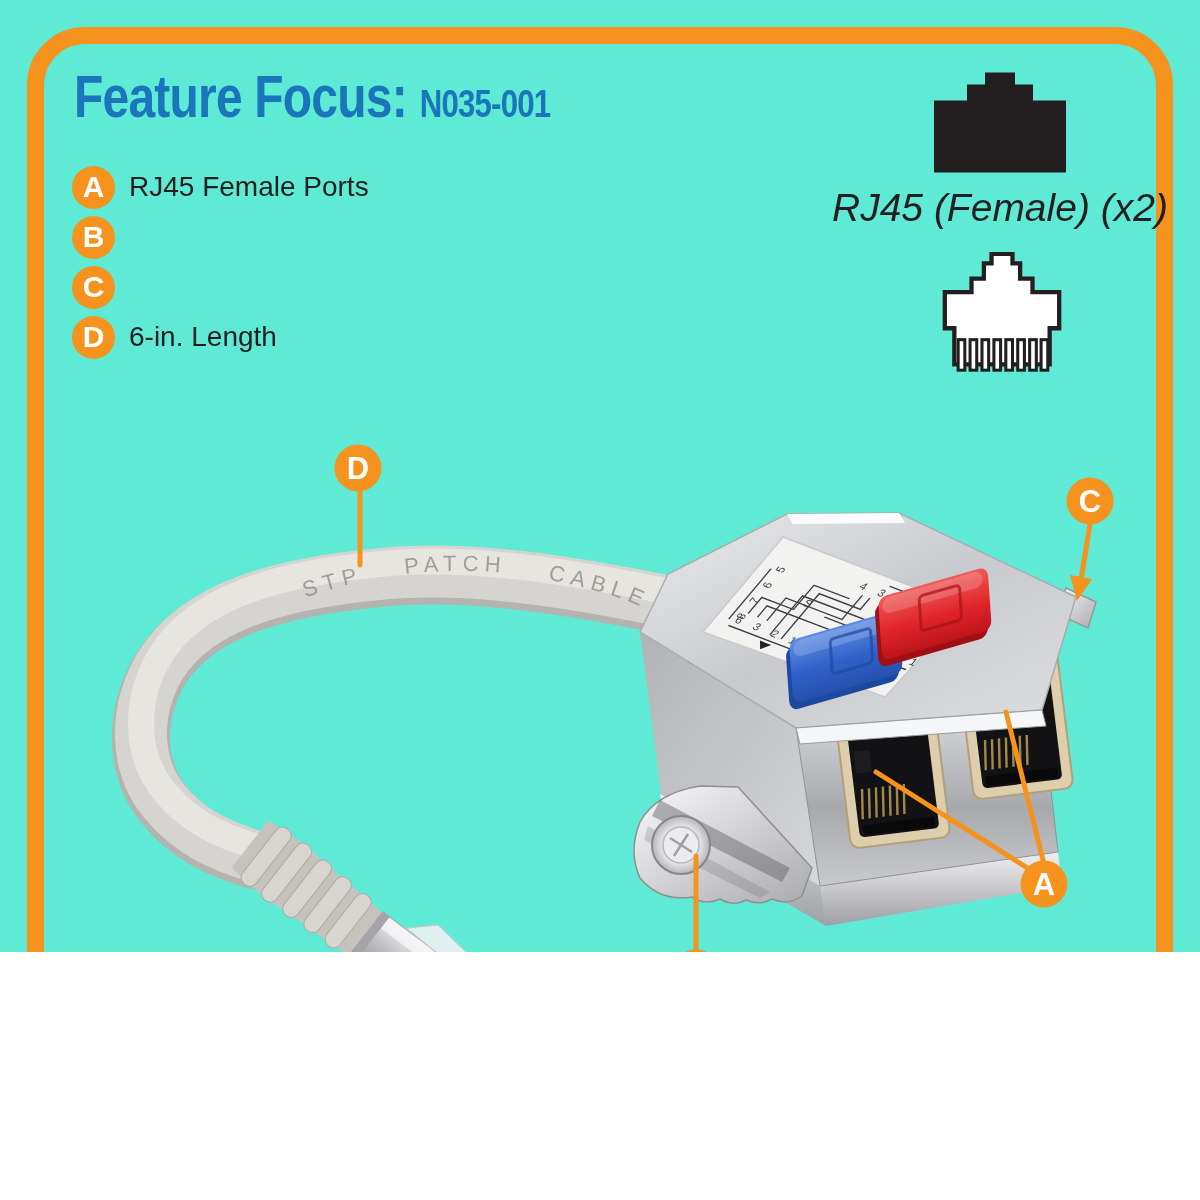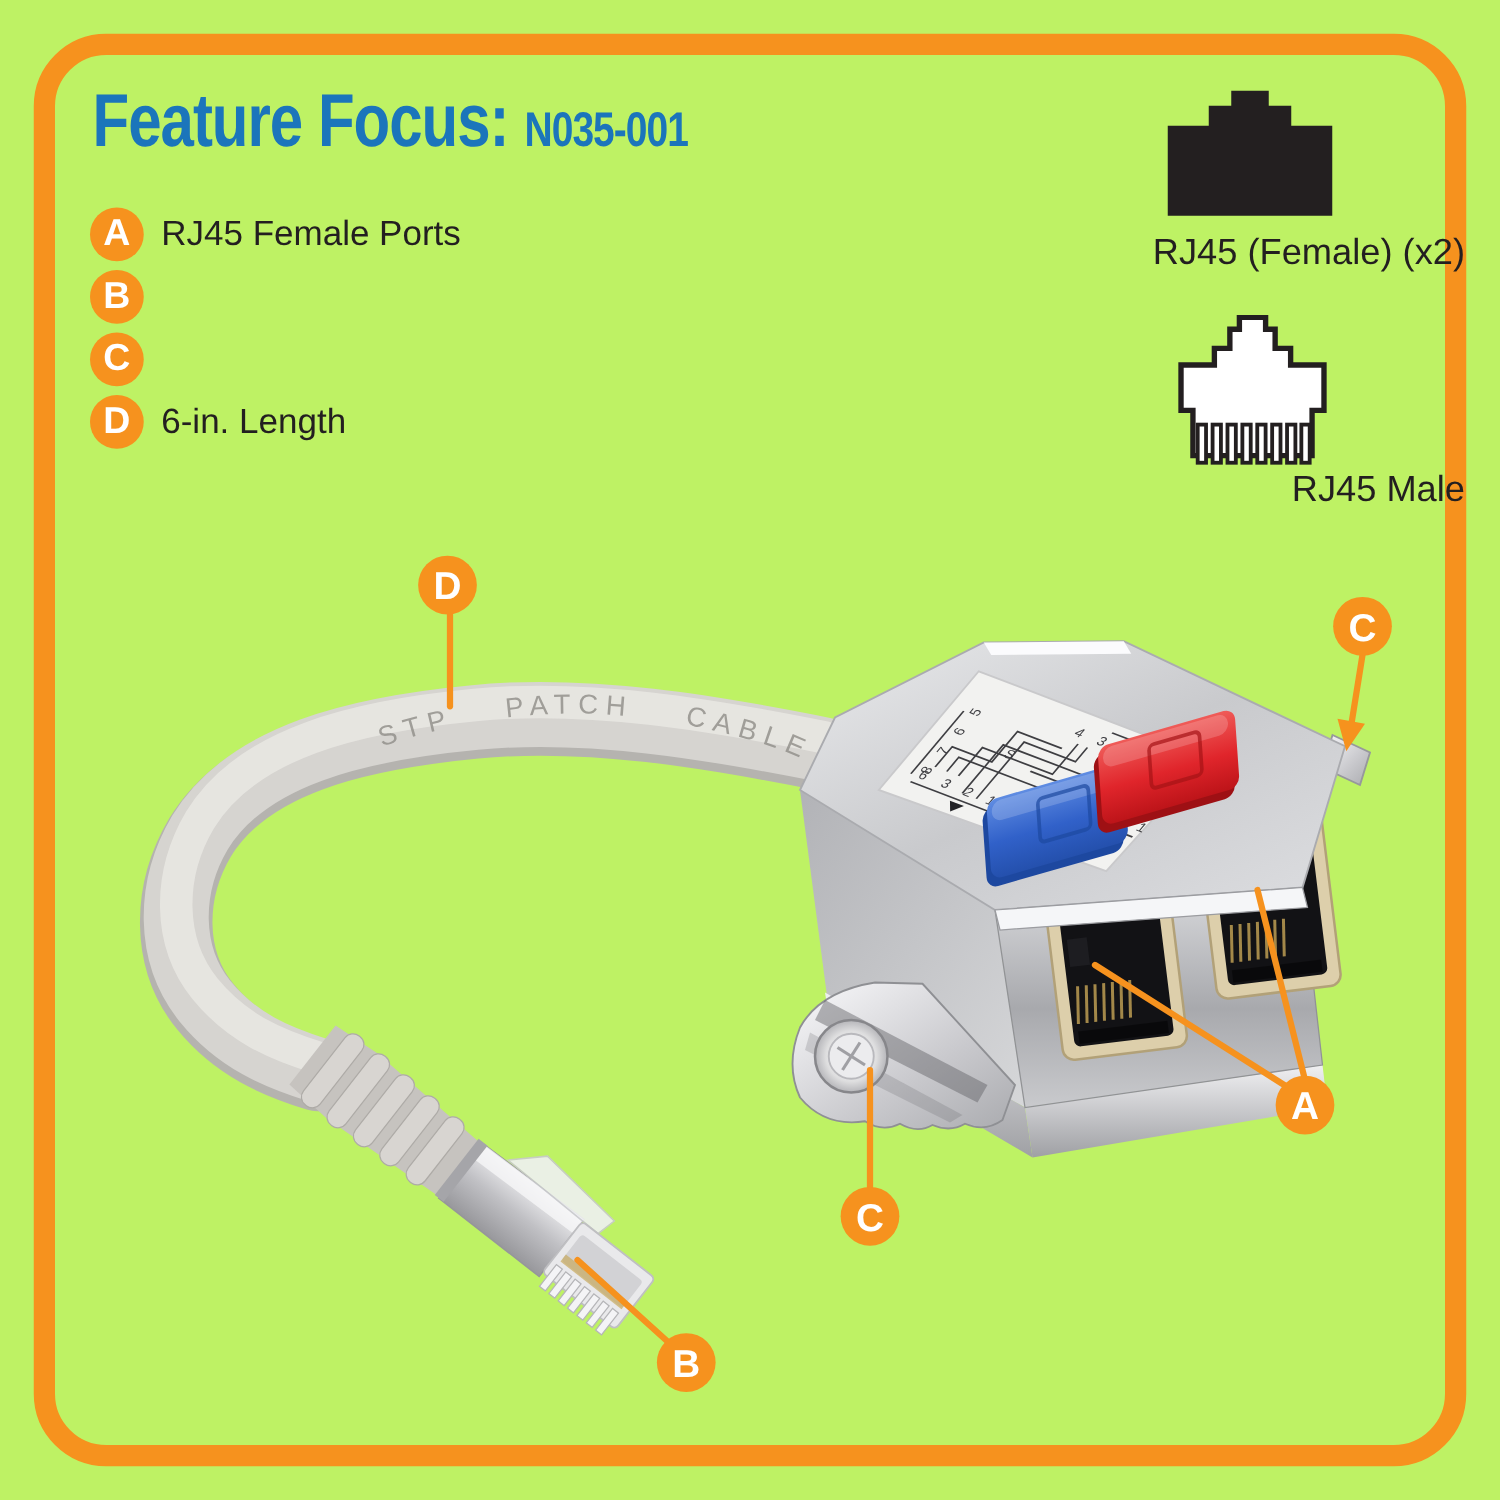--- a/index.html
+++ b/index.html
@@ -1,32 +1,32 @@
 <!DOCTYPE html>
 <html><head>
 <meta charset="utf-8">
 <style>
   html,body{margin:0;padding:0;background:#ffffff;}
-  .canvas{position:relative;width:1200px;height:1200px;background:#bef264;overflow:hidden;
+  .canvas{position:relative;width:1200px;height:952px;background:#5eead4;overflow:hidden;
           font-family:"Liberation Sans","DejaVu Sans",sans-serif;}
   .frame{position:absolute;left:27px;top:27px;width:1146px;height:1146px;
          border:17px solid #F6921E;border-radius:58px;box-sizing:border-box;}
   .header{position:absolute;left:74px;top:62px;display:flex;align-items:baseline;
           transform:scaleX(.8);transform-origin:0 50%;white-space:nowrap;}
   .title{font-size:60px;font-weight:bold;color:#1B75BB;letter-spacing:-1px;}
   .model{font-size:39px;font-weight:bold;color:#1B75BB;margin-left:16px;letter-spacing:-1px;}
   .features{position:absolute;left:72px;top:162px;}
   .feature-row{display:flex;align-items:center;height:50px;}
   .badge{width:43px;height:43px;border-radius:50%;background:#F6921E;color:#fff;
          font-size:30px;font-weight:bold;display:flex;align-items:center;justify-content:center;
          flex:0 0 43px;}
   .feature-label{font-size:28px;color:#231F20;margin-left:14px;white-space:nowrap;}
   .legend-female-icon{position:absolute;left:934px;top:72px;}
   .legend-male-icon{position:absolute;left:941px;top:252px;}
-  .legend-label{position:absolute;width:340px;text-align:right;font-size:29px;color:#231F20;white-space:nowrap;}
+  .legend-label{position:absolute;width:340px;text-align:left;font-size:39px;color:#231F20;white-space:nowrap;font-style:italic;}
   .legend-label.f{left:832px;top:186px;}
   .legend-label.m{left:832px;top:376px;}
   .scene{position:absolute;left:0;top:0;}
   .callout-letter{font-size:31px;font-weight:bold;fill:#ffffff;text-anchor:middle;}
   .pin-num{font-size:11px;fill:#3e3e42;letter-spacing:5px;}
 </style>
 </head>
 <body>
 
 <div class="canvas">
@@ -66,21 +66,20 @@
       <rect x="16" y="92" width="7" height="32"></rect>
         <rect x="28.5" y="92" width="7" height="32"></rect>
       <rect x="41" y="92" width="7" height="32"></rect>
         <rect x="53.5" y="92" width="7" height="32"></rect>
       <rect x="66" y="92" width="7" height="32"></rect>
         <rect x="78.5" y="92" width="7" height="32"></rect>
       <rect x="91" y="92" width="7" height="32"></rect>
         <rect x="103" y="92" width="7" height="32"></rect>
     </g>
   </svg>
-  <div class="legend-label m">RJ45 Male</div>
 
   <svg class="scene" width="1200" height="1200" viewBox="0 0 1200 1200">
     <defs>
       <linearGradient id="topG" x1="0" y1="0" x2="1" y2="1">
         <stop offset="0" stop-color="#e9eaec"></stop>
           <stop offset=".5" stop-color="#c9cacd"></stop>
           <stop offset="1" stop-color="#dddee1"></stop>
       </linearGradient>
       <linearGradient id="frontG" x1="0" y1="0" x2="0" y2="1">
         <stop offset="0" stop-color="#d8d9dc"></stop>

